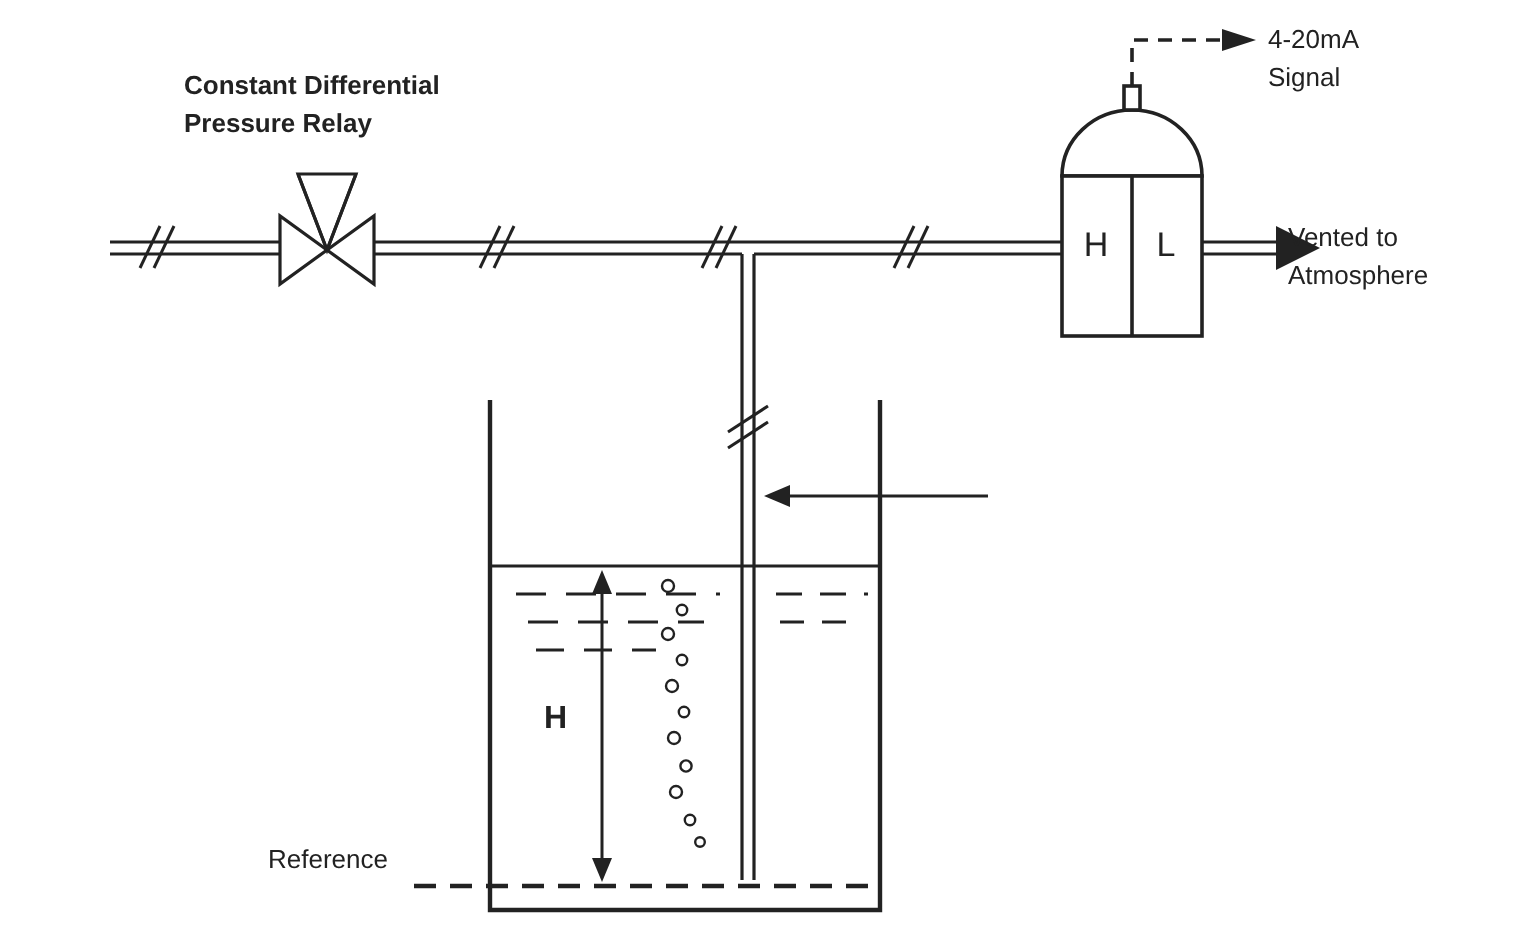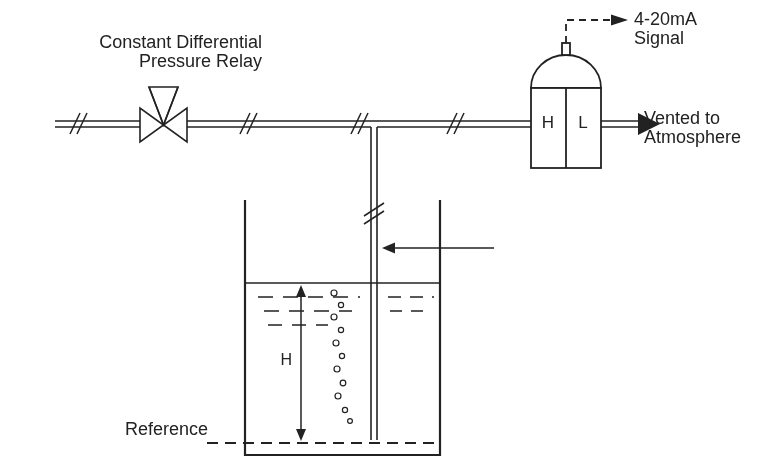--- a/index.html
+++ b/index.html
@@ -4,25 +4,25 @@
 <style>
   * { margin:0; padding:0; box-sizing:border-box; }
   html,body { background:#ffffff; }
   body { font-family:"Liberation Sans", sans-serif; color:#222; }
   .canvas {
     position:relative; width:768px; height:476px;
     background:#ffffff; overflow:hidden;
   }
   .canvas svg { position:absolute; left:0; top:0; }
   .label {
-    position:absolute; color:#222; font-size:18px; line-height:19px;
+    position:absolute; color:#222; font-size:13px; line-height:19px;
     white-space:pre-line;
   }
-  .center { text-align:right; }
-  .right  { text-align:left; }
+  .center { text-align:left;font-weight:bold; }
+  .right  { text-align:center; }
   .dim-label { font-size:16px; }
   .port-label {
     position:absolute; color:#222; font-size:17px;
     width:22px; text-align:center; line-height:18px;
   }
 </style>
 </head>
 <body>
 
 <div class="canvas">

